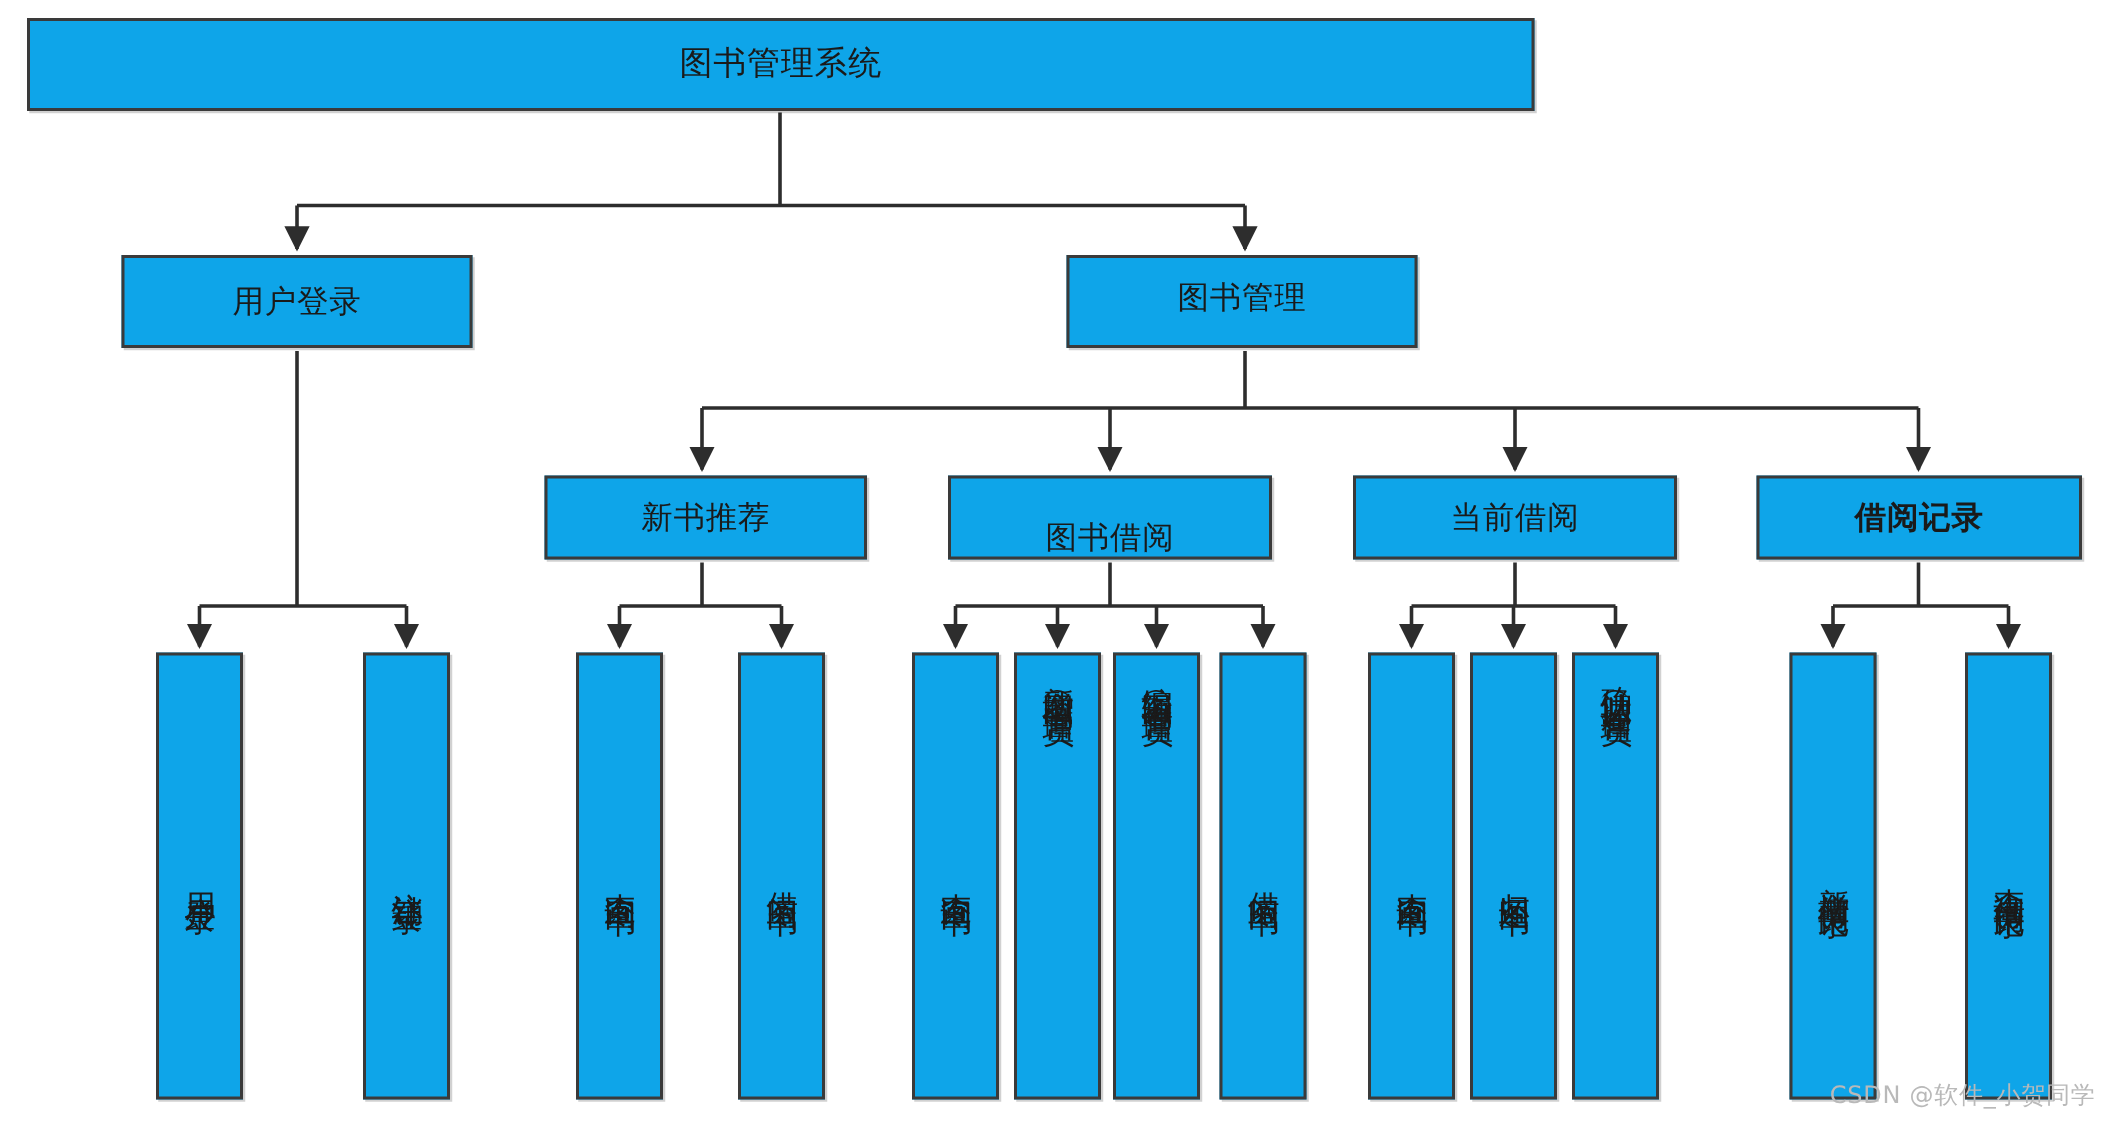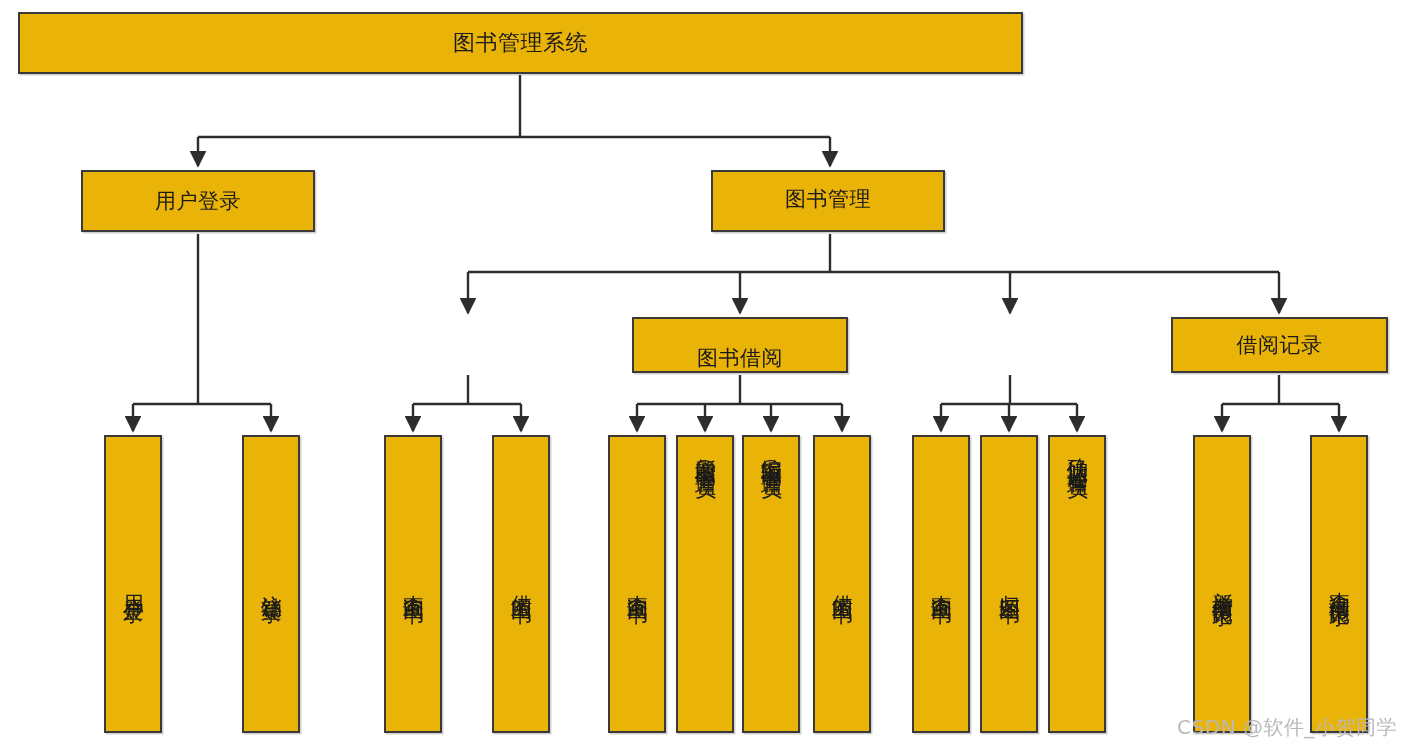--- a/index.html
+++ b/index.html
@@ -22,21 +22,21 @@
     position: absolute;
     left: 0;
     top: 0;
     width: 1405px;
     height: 747px;
     pointer-events: none;
   }
   .node {
     position: absolute;
     box-sizing: border-box;
-    background: #eab308;
+    background: #0ea5e9;
     border: 2px solid #3a3a3a;
     display: flex;
     align-items: center;
     justify-content: center;
     color: #1a1a1a;
     box-shadow: 1.5px 1.5px 0 rgba(0,0,0,0.18);
   }
   .node .label {
     display: block;
     text-align: center;
@@ -66,21 +66,21 @@
     white-space: nowrap;
   }
   .node.vert.mid {
     align-items: center;
     padding-top: 0;
   }
   #watermark {
     position: absolute;
     right: 8px;
     bottom: 6px;
-    font-size: 20px;
+    font-size: 16px;
     color: #b9b9b9;
     letter-spacing: 0.5px;
     white-space: nowrap;
     user-select: none;
   }
 </style>
 </head>
 <body>
 
 <div id="canvas">
@@ -140,27 +140,33 @@
   </div>
 
   <div class="node horiz" style="left:81px; top:170px; width:234px; height:62px;">
     <span class="label">用户登录</span>
   </div>
 
   <div class="node horiz" style="left:711px; top:170px; width:234px; height:62px;font-family:Liberation Mono, monospace;">
     <span class="label">图书管理</span>
   </div>
 
+  <div class="node horiz" style="left:363px; top:317px; width:215px; height:56px;">
+    <span class="label">新书推荐</span>
+  </div>
 
   <div class="node horiz" style="left:632px; top:317px; width:216px; height:56px;align-items:flex-end;">
     <span class="label">图书借阅</span>
   </div>
 
-
-  <div class="node horiz" style="left:1171px; top:317px; width:217px; height:56px;">
+  <div class="node horiz" style="left:902px; top:317px; width:216px; height:56px;">
+    <span class="label">当前借阅</span>
+  </div>
+
+  <div class="node horiz" style="left:1171px; top:317px; width:217px; height:56px;font-weight:bold;">
     <span class="label">借阅记录</span>
   </div>
 
   <div class="node vert mid" style="left:104px; top:435px; width:58px; height:298px;">
     <span class="label">用户登录</span>
   </div>
 
   <div class="node vert mid" style="left:242px; top:435px; width:58px; height:298px;">
     <span class="label">注销登录</span>
   </div>

